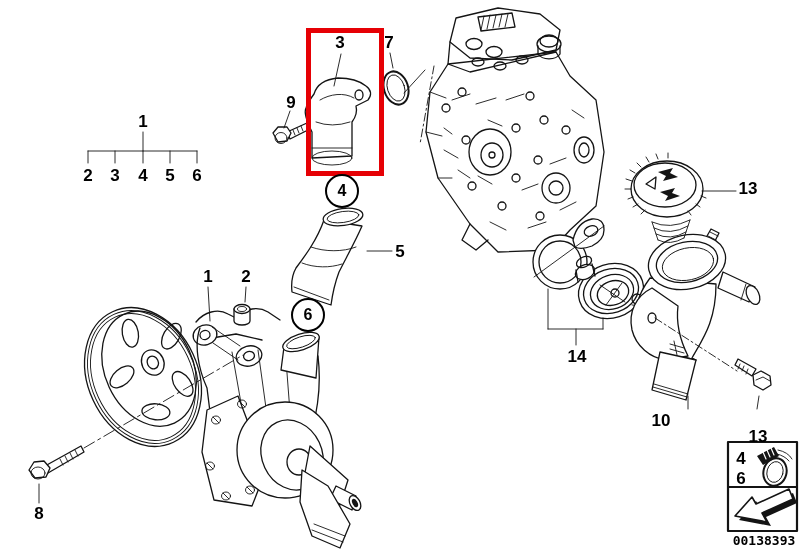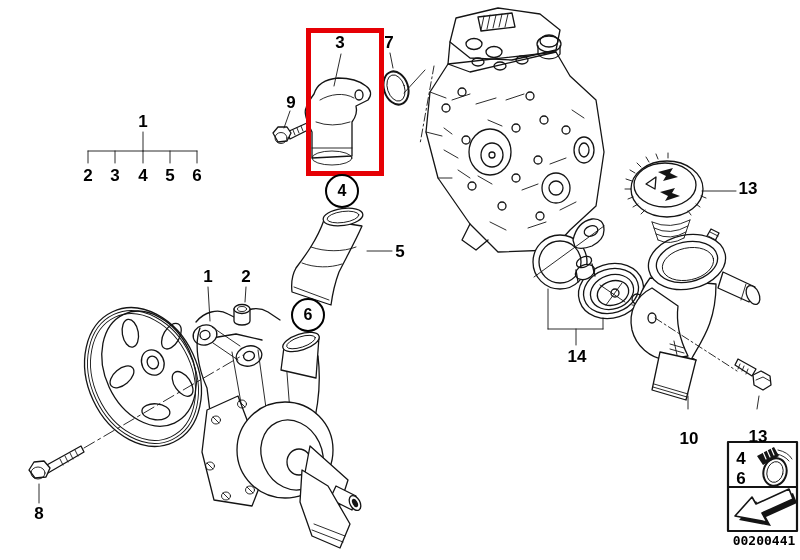--- a/index.html
+++ b/index.html
@@ -260,22 +260,22 @@
 <div class="lbl" style="left:340px;top:42px;">3</div>
 <div class="lbl" style="left:389px;top:42px;">7</div>
 <div class="lbl" style="left:291px;top:102px;">9</div>
 <div class="circ" style="left:342px;top:191px;">4</div>
 <div class="lbl" style="left:400px;top:251px;">5</div>
 <div class="circ" style="left:308px;top:315px;">6</div>
 <div class="lbl" style="left:208px;top:276px;">1</div>
 <div class="lbl" style="left:246px;top:276px;">2</div>
 <div class="lbl" style="left:39px;top:513px;">8</div>
 <div class="lbl" style="left:577px;top:356px;">14</div>
-<div class="lbl" style="left:689px;top:420px;margin-top:18px;">10</div>
+<div class="lbl" style="left:661px;top:420px;">10</div>
 <div class="lbl" style="left:758px;top:436px;">13</div>
 <div class="lbl" style="left:748px;top:188px;">13</div>
 
 <div class="lbl" style="left:741px;top:458px;">4</div>
 <div class="lbl" style="left:741px;top:478px;">6</div>
 
-<div class="imgno">00200441</div>
+<div class="imgno">00138393</div>
 
 </div>
 
 </body></html>

